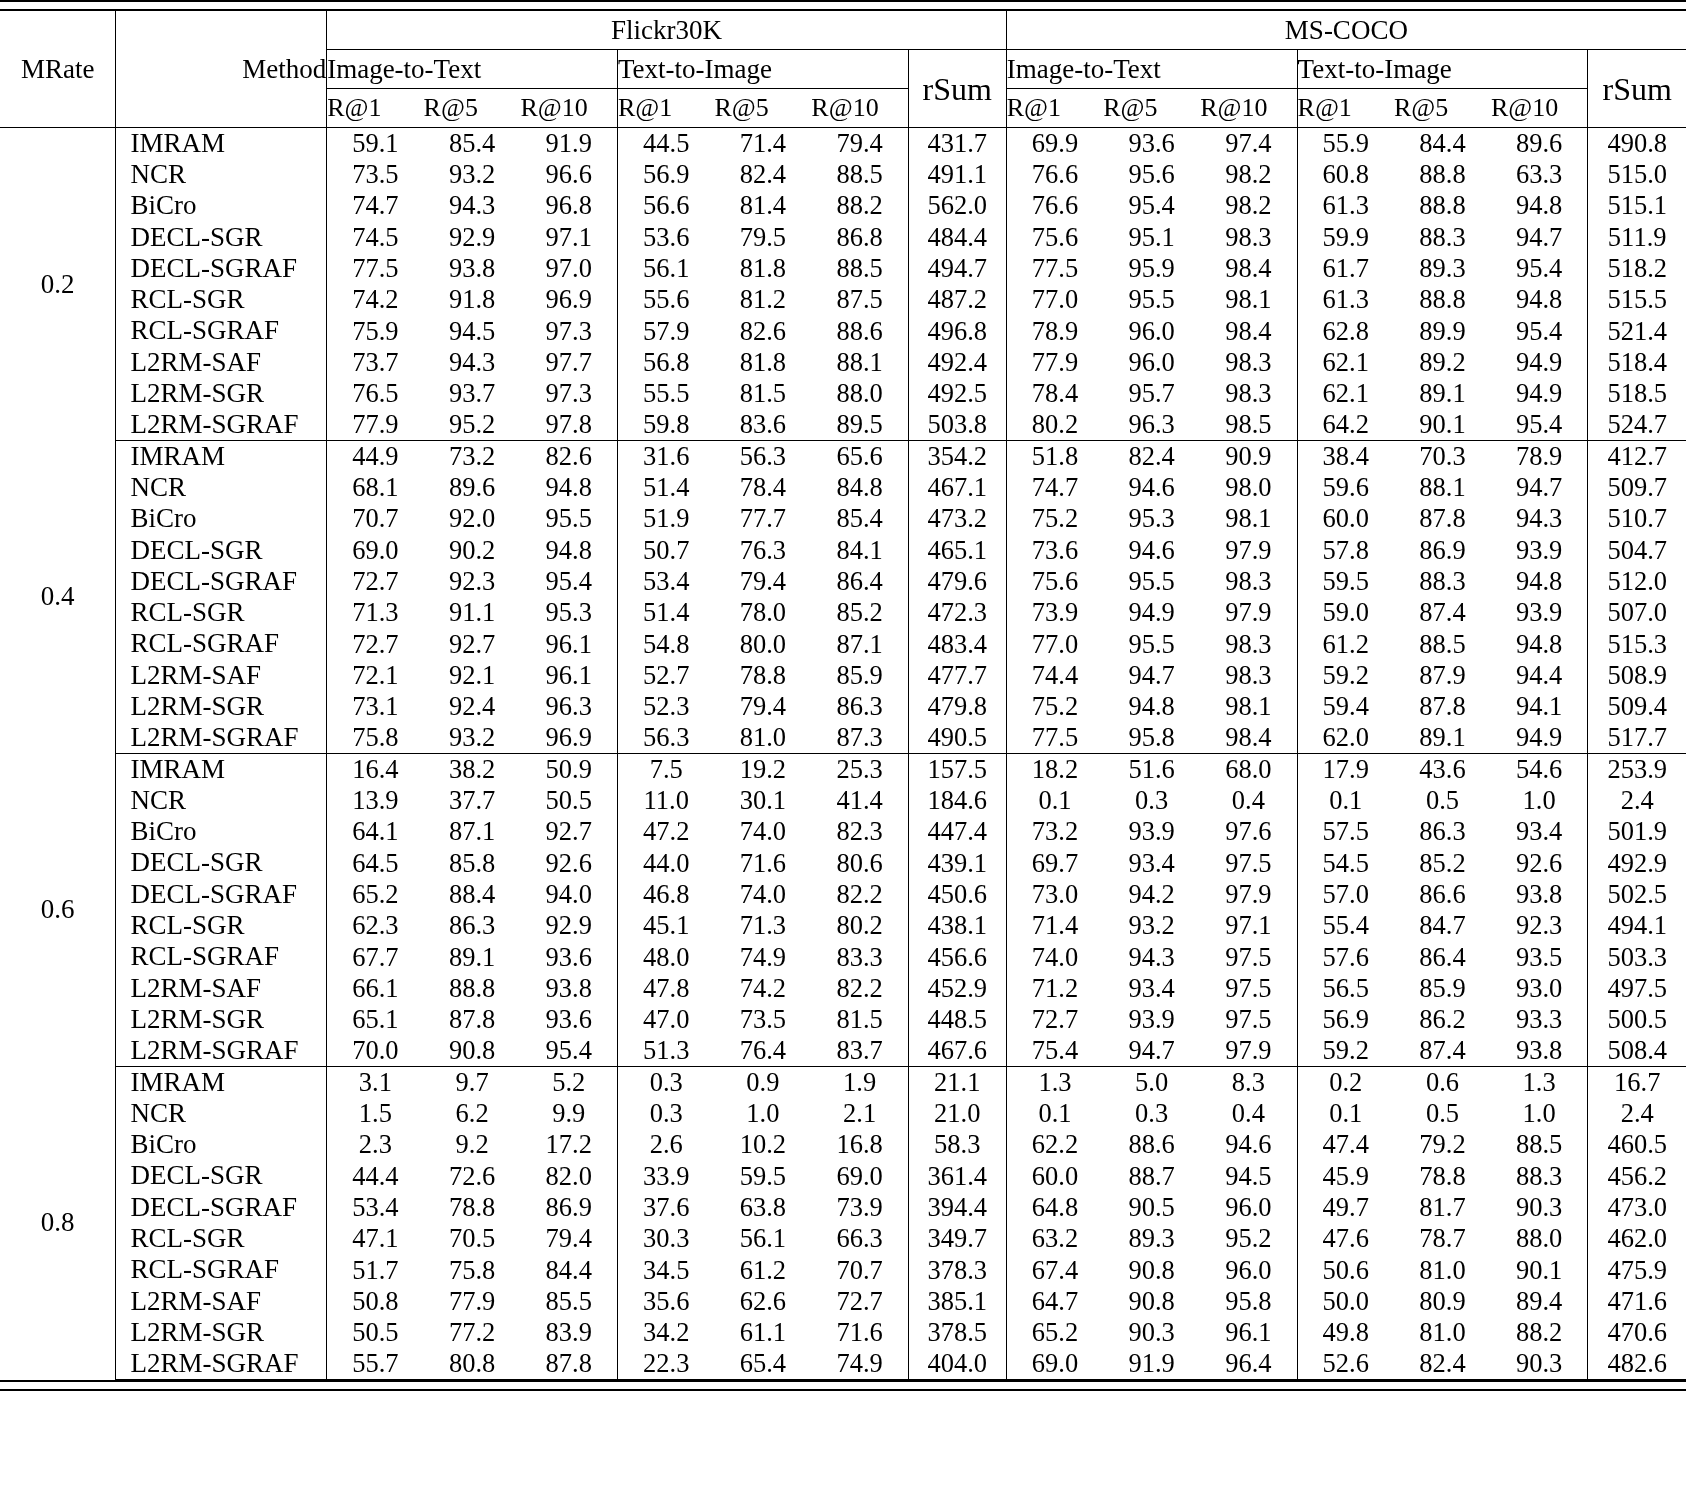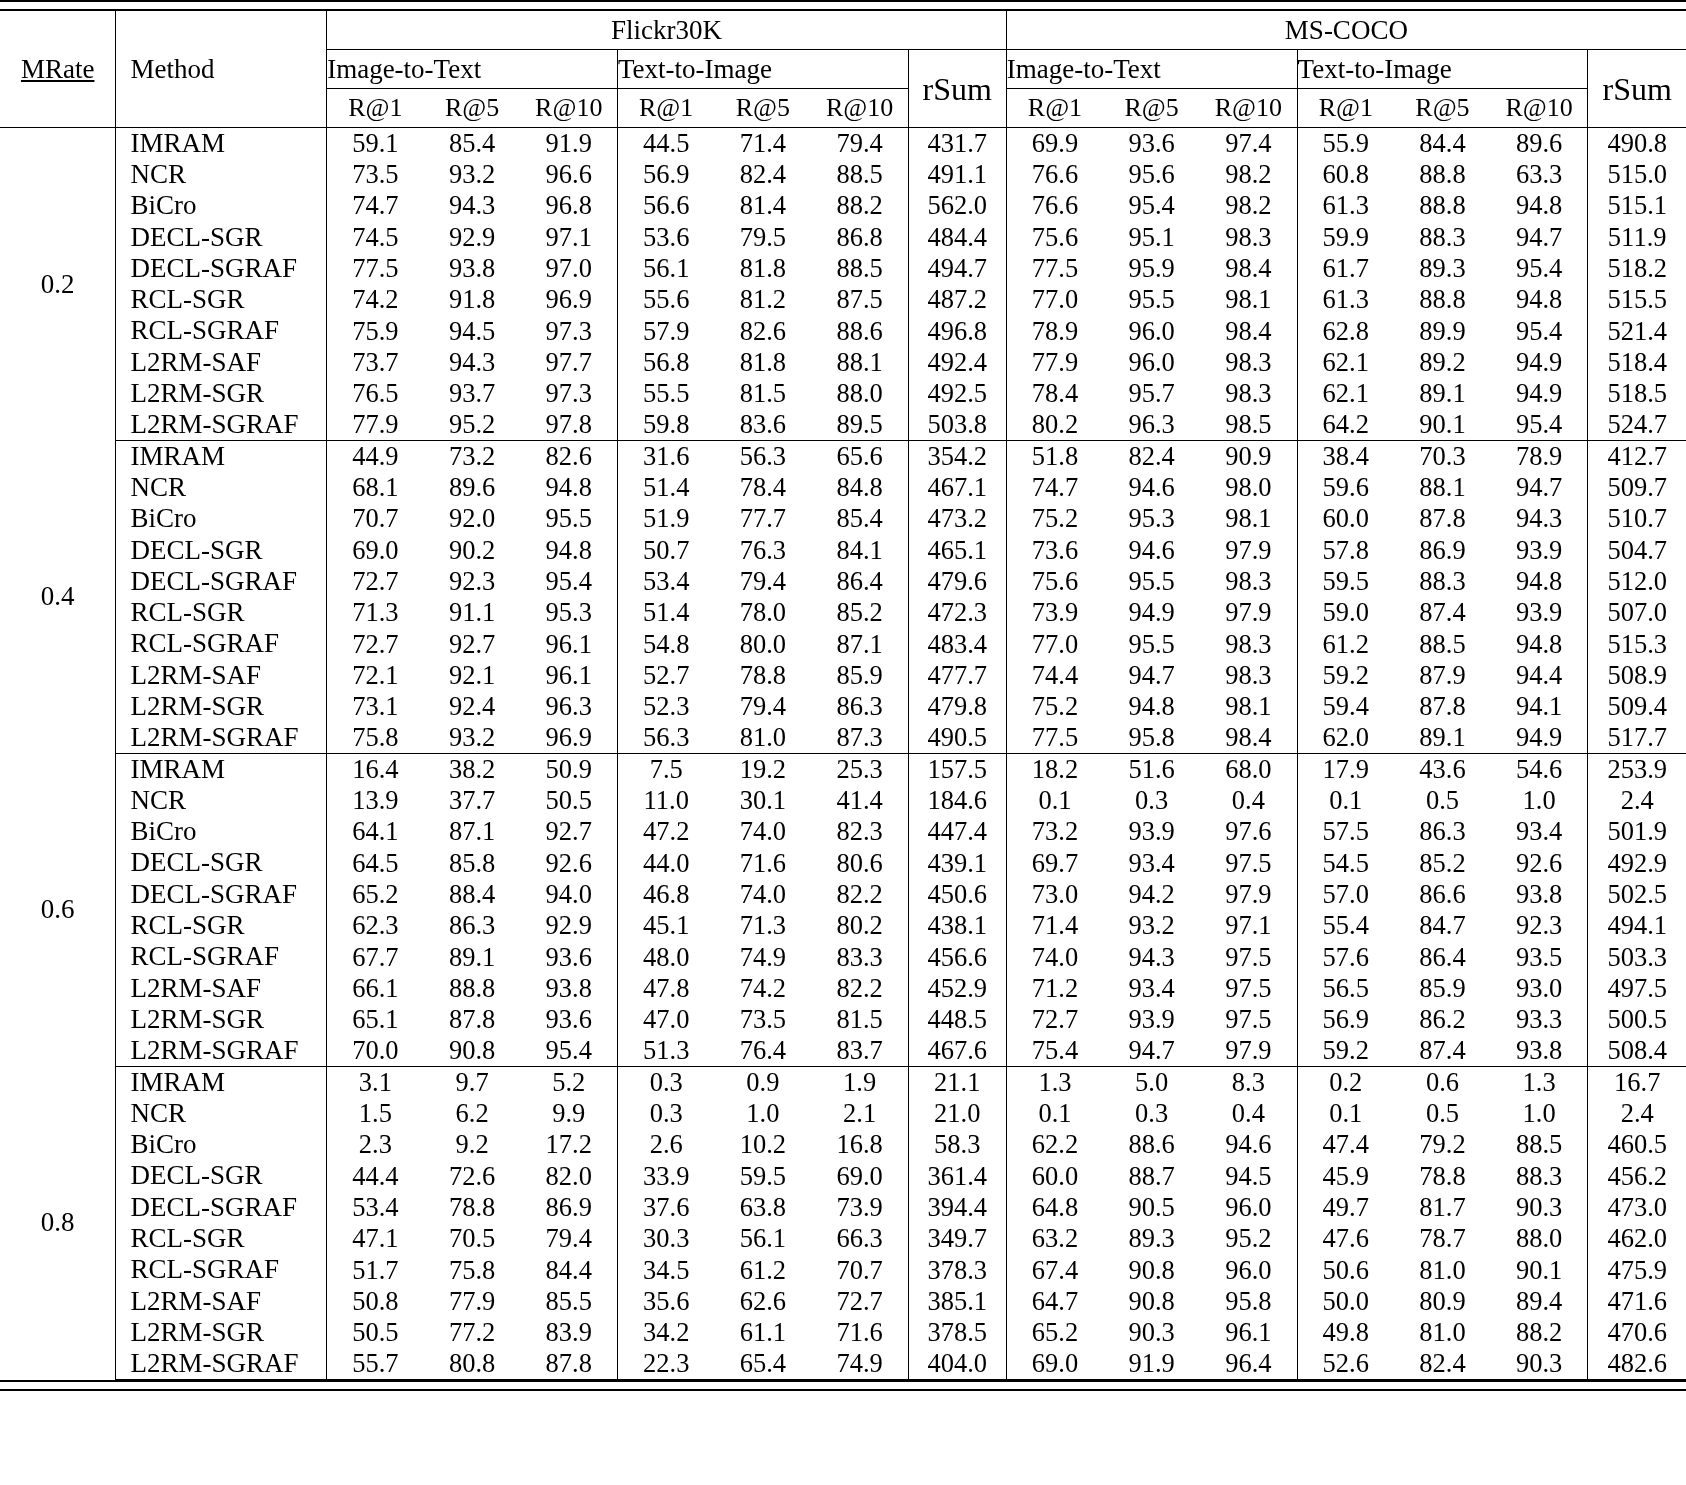--- a/index.html
+++ b/index.html
@@ -40,39 +40,38 @@
     height: 7px;
     border-top: 2.5px solid #000;
     border-bottom: 2.5px solid #000;
   }
   .hline { border-bottom: 1.6px solid #000; }
   .hline-thin { border-bottom: 1.3px solid #000; font-family: Liberation Serif, serif; }
   .vline-l { border-left: 1.3px solid #000; }
   .hdr-mrate {
     text-align: center;
     font-size: 27px;
-    text-decoration: underline;
   }
   .hdr-method {
-    text-align: left;
+    text-align: right;
     padding-left: 14px !important;
     font-size: 27px;
   }
   .hdr-dataset {
     text-align: center;
     height: 38px;
     font-size: 27px;
   }
   .hdr-task {
     text-align: left;
     height: 38px;
     font-size: 27px;
   }
   .hdr-metric {
-    text-align: center;
+    text-align: left;
     height: 38px;
     font-size: 26px;
   }
   .hdr-rsum {
     text-align: center;
     font-size: 32px;
   }
 
   
   .mrate-cell {

